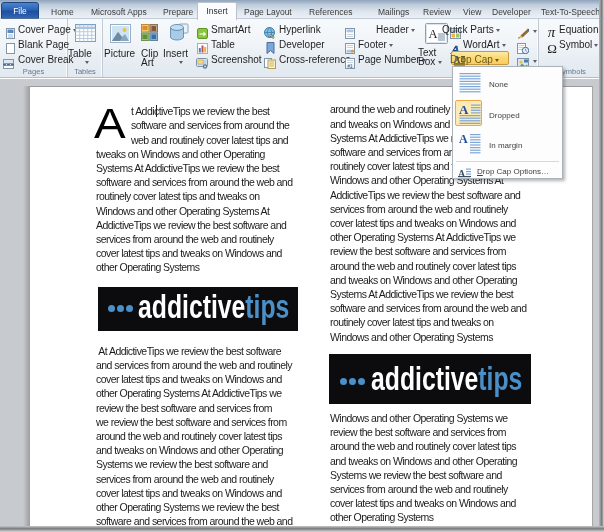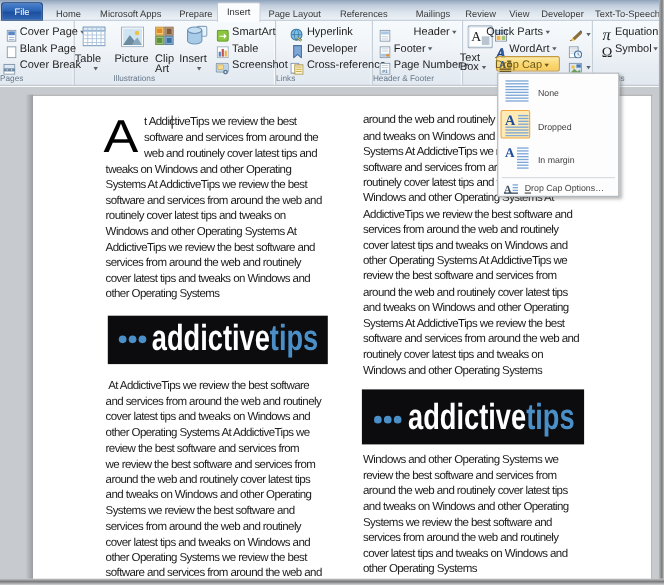--- a/index.html
+++ b/index.html
@@ -6,21 +6,21 @@
 #tabbar{position:absolute;left:0;top:0;width:604px;height:19px;
  background:linear-gradient(#8ea3bb 0%,#bfccdb 25%,#dde5ee 60%,#edf2f6 100%)}
 .tab{position:absolute;top:7px;height:12px;font-size:8.5px;color:#3a3a3a;white-space:nowrap}
 #filetab{position:absolute;left:1px;top:2px;width:38px;height:17px;border-radius:3px 3px 0 0;
  background:linear-gradient(#4c83cd 0%,#2a63b4 45%,#1e4f9e 55%,#2f67b6 100%);border:1px solid #1c4482;
  color:#fff;font-size:8.5px;text-align:center;line-height:17px}
 #instab{position:absolute;z-index:5;left:197px;top:2px;width:40px;height:18px;background:#fbfcfd;border:1px solid #b9c2cc;border-bottom:none;border-radius:2px 2px 0 0;color:#2f2f2f;font-size:8.5px;text-align:center;line-height:17px}
 #ribbon{position:absolute;left:0;top:19px;width:604px;height:59px;
  background:linear-gradient(#f7fafc 0%,#f0f4f8 45%,#e7edf3 70%,#e2e9f0 100%);border-bottom:1px solid #b6bdc6}
 .grp{position:absolute;top:0;height:58px;border-right:1px solid #c2cbd4;box-shadow:-1px 0 0 #f8fafc inset}
-.glabel{position:absolute;bottom:1px;left:0;right:0;font-size:7.5px;color:#66788a}
+.glabel{position:absolute;bottom:1px;left:0;right:0;text-align:center;font-size:7.5px;color:#66788a}
 .it{position:absolute;font-size:10px;color:#1e1e1e;white-space:nowrap;line-height:9px}
 .ic{position:absolute}
 .car{display:inline-block;width:0;height:0;border-left:2.5px solid transparent;border-right:2.5px solid transparent;border-top:3px solid #56616c;vertical-align:middle;margin-left:2px}
 .ctr{text-align:left}
 #doc{position:absolute;left:0;top:79px;width:604px;height:453px;background:#c7cbcf}
 #page{position:absolute;left:30px;top:7px;width:563px;height:446px;background:#fff;border-top:1px solid #9a9a9a;border-right:1px solid #a6a6a6}
 #lshadow{position:absolute;left:23px;top:7px;width:7px;height:446px;background:linear-gradient(90deg,#c7cbcf,#9b9da0)}
 .para{position:absolute;font-size:10.5px;letter-spacing:-0.55px;line-height:14.2px;color:#1c1c1c;white-space:nowrap}
 .dots i{display:inline-block;width:7px;height:7px;border-radius:50%;background:#4a8fc7;margin-right:2px;vertical-align:top}
 .logo{position:absolute;background:#0c0c0e;color:#fff;overflow:hidden}
@@ -62,37 +62,37 @@
         </svg></div>
 <div class="it" style="left:18px;top:21px">Blank Page</div>
 <div class="ic" style="left:3px;top:36px"><svg width="11" height="10" viewBox="0 0 11 10">
           <rect x="0.5" y="0.5" width="10" height="4" fill="#dce9f5" stroke="#8296a8"></rect>
           <rect x="0.5" y="6.5" width="10" height="3" fill="#fff" stroke="#8296a8"></rect>
           <rect x="0" y="5" width="3" height="1.2" fill="#4a6d96"></rect>
           <rect x="4" y="5" width="3" height="1.2" fill="#4a6d96"></rect>
           <rect x="8" y="5" width="3" height="1.2" fill="#4a6d96"></rect>
         </svg></div>
 <div class="it" style="left:18px;top:36px">Cover Break</div>
+<div class="grp" style="left:68px;width:35px">
+        <div class="glabel">Tables</div>
+      </div>
 <div class="ic" style="left:75px;top:5px"><svg width="21" height="19" viewBox="0 0 21 19">
           <rect x="0.5" y="0.5" width="20" height="17" fill="#fff" stroke="#7e9ebf"></rect>
           <rect x="0.5" y="0.5" width="20" height="3.5" fill="#dce9f5" stroke="#7e9ebf"></rect>
           <rect x="0.5" y="4.0" width="20" height="0.8" fill="#aac2da"></rect>
           <rect x="0.5" y="7.4" width="20" height="0.8" fill="#aac2da"></rect>
           <rect x="0.5" y="10.8" width="20" height="0.8" fill="#aac2da"></rect>
           <rect x="0.5" y="14.2" width="20" height="0.8" fill="#aac2da"></rect>
           <rect x="4.4" y="0.5" width="0.8" height="17" fill="#aac2da"></rect>
           <rect x="8.4" y="0.5" width="0.8" height="17" fill="#aac2da"></rect>
           <rect x="12.4" y="0.5" width="0.8" height="17" fill="#aac2da"></rect>
           <rect x="16.4" y="0.5" width="0.8" height="17" fill="#aac2da"></rect>
         </svg></div>
 <div class="it ctr" style="left:68px;top:30px;width:35px">Table</div>
 <div style="position:absolute;left:83px;top:42px" class="car"></div>
-<div class="grp" style="left:103px;width:148px">
-        <div class="glabel">Illustrations</div>
-      </div>
 <div class="ic" style="left:110px;top:5px"><svg width="21" height="19" viewBox="0 0 21 19">
           <rect x="0.5" y="0.5" width="20" height="18" fill="#fdfdfd" stroke="#9ab0c4"></rect>
           <rect x="2" y="2" width="17" height="15" fill="#cfe4f3"></rect>
           <circle cx="14.5" cy="6" r="2" fill="#f0c040"></circle>
           <path d="M2 17 L8 8 L12 13 L15 10 L19 17 Z" fill="#8aa8bc"></path>
           <path d="M2 17 L8 8 L12 13 L10 17 Z" fill="#6d8ba0"></path>
         </svg></div>
 <div class="it ctr" style="left:104px;top:30px;width:33px">Picture</div>
 <div class="ic" style="left:141px;top:5px"><svg width="17" height="17" viewBox="0 0 17 17">
           <rect x="0.5" y="0.5" width="7.5" height="7.5" fill="#f5c76a" stroke="#b98d3f"></rect>
@@ -125,45 +125,39 @@
         </svg></div>
 <div class="it" style="left:211px;top:21px">Table</div>
 <div class="ic" style="left:196px;top:36px"><svg width="12" height="11" viewBox="0 0 12 11">
           <rect x="0.5" y="0.5" width="11" height="8" rx="1" fill="#e8eef4" stroke="#7d94a8"></rect>
           <rect x="1.5" y="1.5" width="9" height="6" fill="#b9d3ea"></rect>
           <rect x="2" y="2" width="5" height="4" fill="#f5d98c" stroke="#c89f4a" stroke-width="0.5"></rect>
           <circle cx="9" cy="8.5" r="2.2" fill="#5b748c"></circle>
           <circle cx="9" cy="8.5" r="1" fill="#cfe0ef"></circle>
         </svg></div>
 <div class="it" style="left:211px;top:36px">Screenshot<span class="car"></span></div>
-<div class="grp" style="left:251px;width:88px">
-        <div class="glabel">Links</div>
-      </div>
 <div class="ic" style="left:264px;top:6px"><svg width="12" height="12" viewBox="0 0 12 12">
           <circle cx="5.5" cy="5.5" r="5" fill="#7fc1e4" stroke="#3f7ca8"></circle>
           <path d="M0.5 5.5 h10 M5.5 0.5 a7 7 0 0 1 0 10 M5.5 0.5 a7 7 0 0 0 0 10" stroke="#3f7ca8" fill="none" stroke-width="0.8"></path>
           <path d="M6 8 l4 3" stroke="#6a6a6a" stroke-width="2.2"></path>
           <path d="M6 8 l4 3" stroke="#c8d660" stroke-width="1"></path>
         </svg></div>
 <div class="it" style="left:279px;top:6px">Hyperlink</div>
 <div class="ic" style="left:266px;top:21px"><svg width="9" height="12" viewBox="0 0 9 12">
           <path d="M1 0.5 h7 v11 l-3.5 -3 -3.5 3 Z" fill="#7da7d8" stroke="#4a6f9e"></path>
         </svg></div>
 <div class="it" style="left:279px;top:21px">Developer</div>
 <div class="ic" style="left:264px;top:36px"><svg width="12" height="11" viewBox="0 0 12 11">
           <rect x="0.5" y="0.5" width="7" height="9" fill="#fff" stroke="#8296a8"></rect>
           <rect x="4" y="2" width="7.5" height="8.5" fill="#fdf6dc" stroke="#b09c52"></rect>
           <rect x="5.2" y="3.5" width="5" height="0.9" fill="#caa93f"></rect>
           <rect x="5.2" y="5.5" width="5" height="0.9" fill="#caa93f"></rect>
           <rect x="5.2" y="7.5" width="5" height="0.9" fill="#caa93f"></rect>
         </svg></div>
 <div class="it" style="left:279px;top:36px">Cross-reference</div>
-<div class="grp" style="left:339px;width:82px">
-        <div class="glabel">Header &amp; Footer</div>
-      </div>
 <div class="ic" style="left:345px;top:6px"><svg width="10" height="11" viewBox="0 0 10 11">
           <rect x="0.5" y="0.5" width="9" height="10" fill="#fff" stroke="#8296a8"></rect>
           <rect x="1.5" y="1.5" width="7" height="2.8" fill="#aac6e4"></rect>
           <rect x="2" y="6" width="6" height="0.9" fill="#c2cdd8"></rect>
           <rect x="2" y="8" width="6" height="0.9" fill="#c2cdd8"></rect>
         </svg></div>
 <div class="it" style="left:376px;top:6px">Header<span class="car"></span></div>
 <div class="ic" style="left:345px;top:21px"><svg width="10" height="11" viewBox="0 0 10 11">
           <rect x="0.5" y="0.5" width="9" height="10" fill="#fff" stroke="#8296a8"></rect>
           <rect x="1.5" y="6.8" width="7" height="2.8" fill="#aac6e4"></rect>

